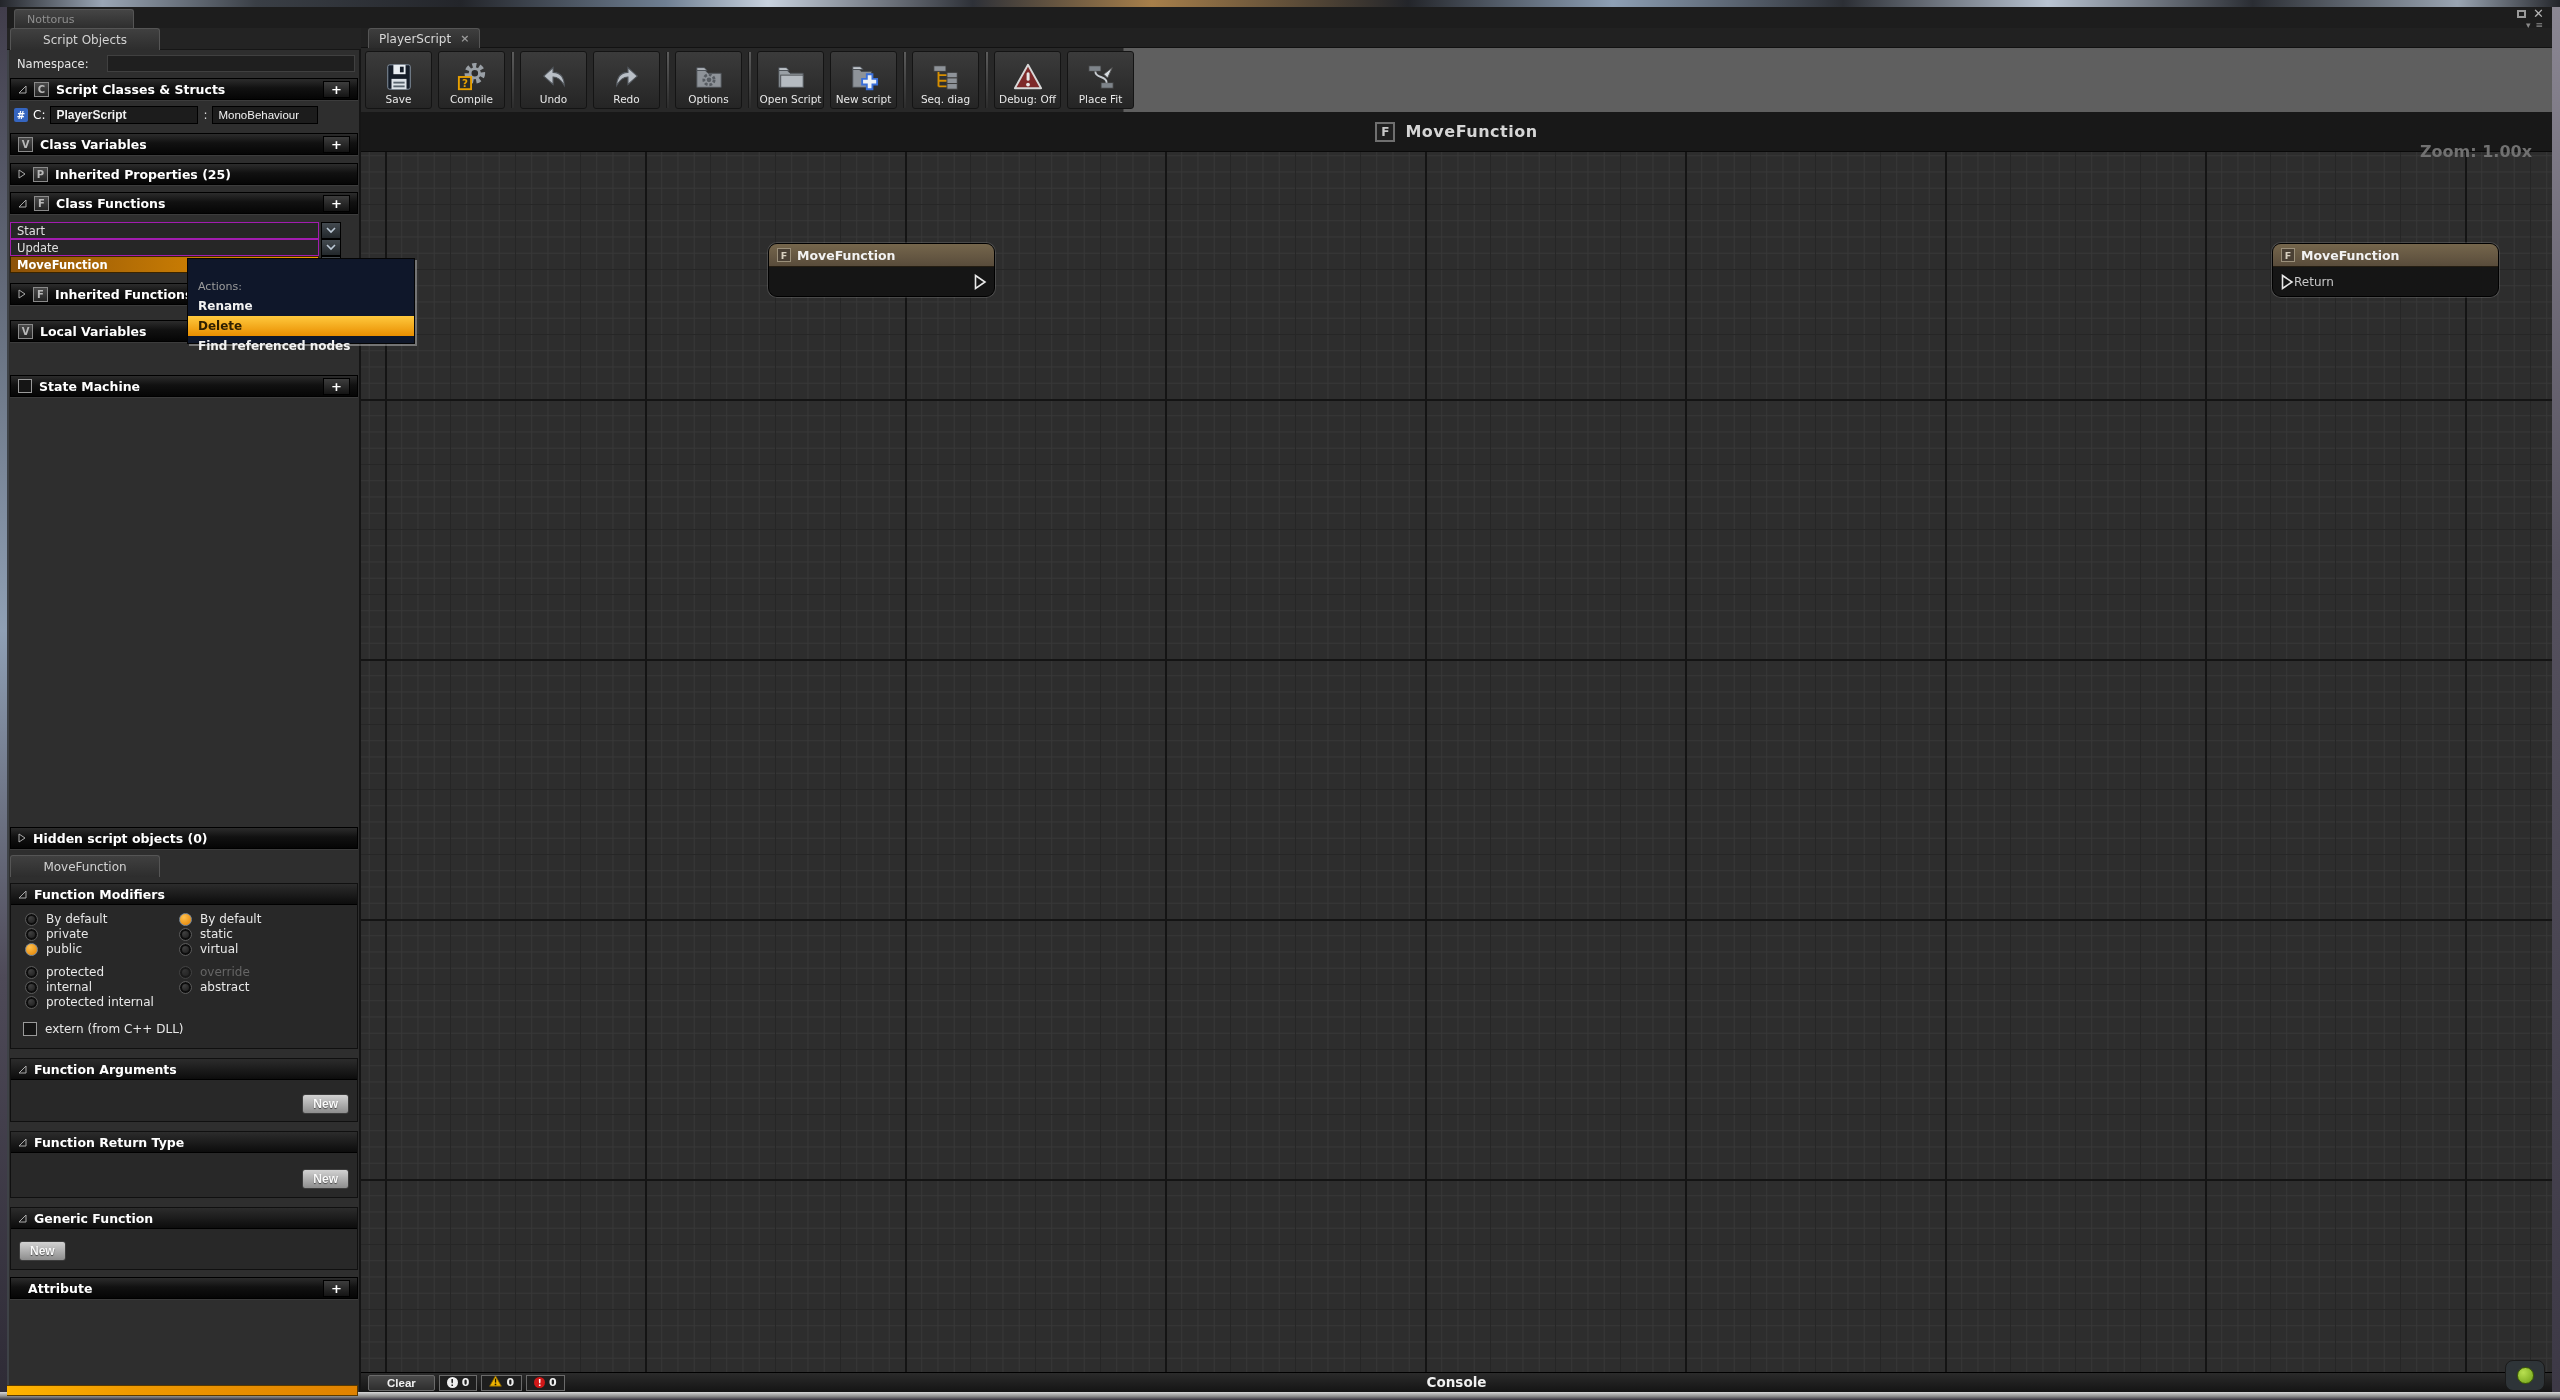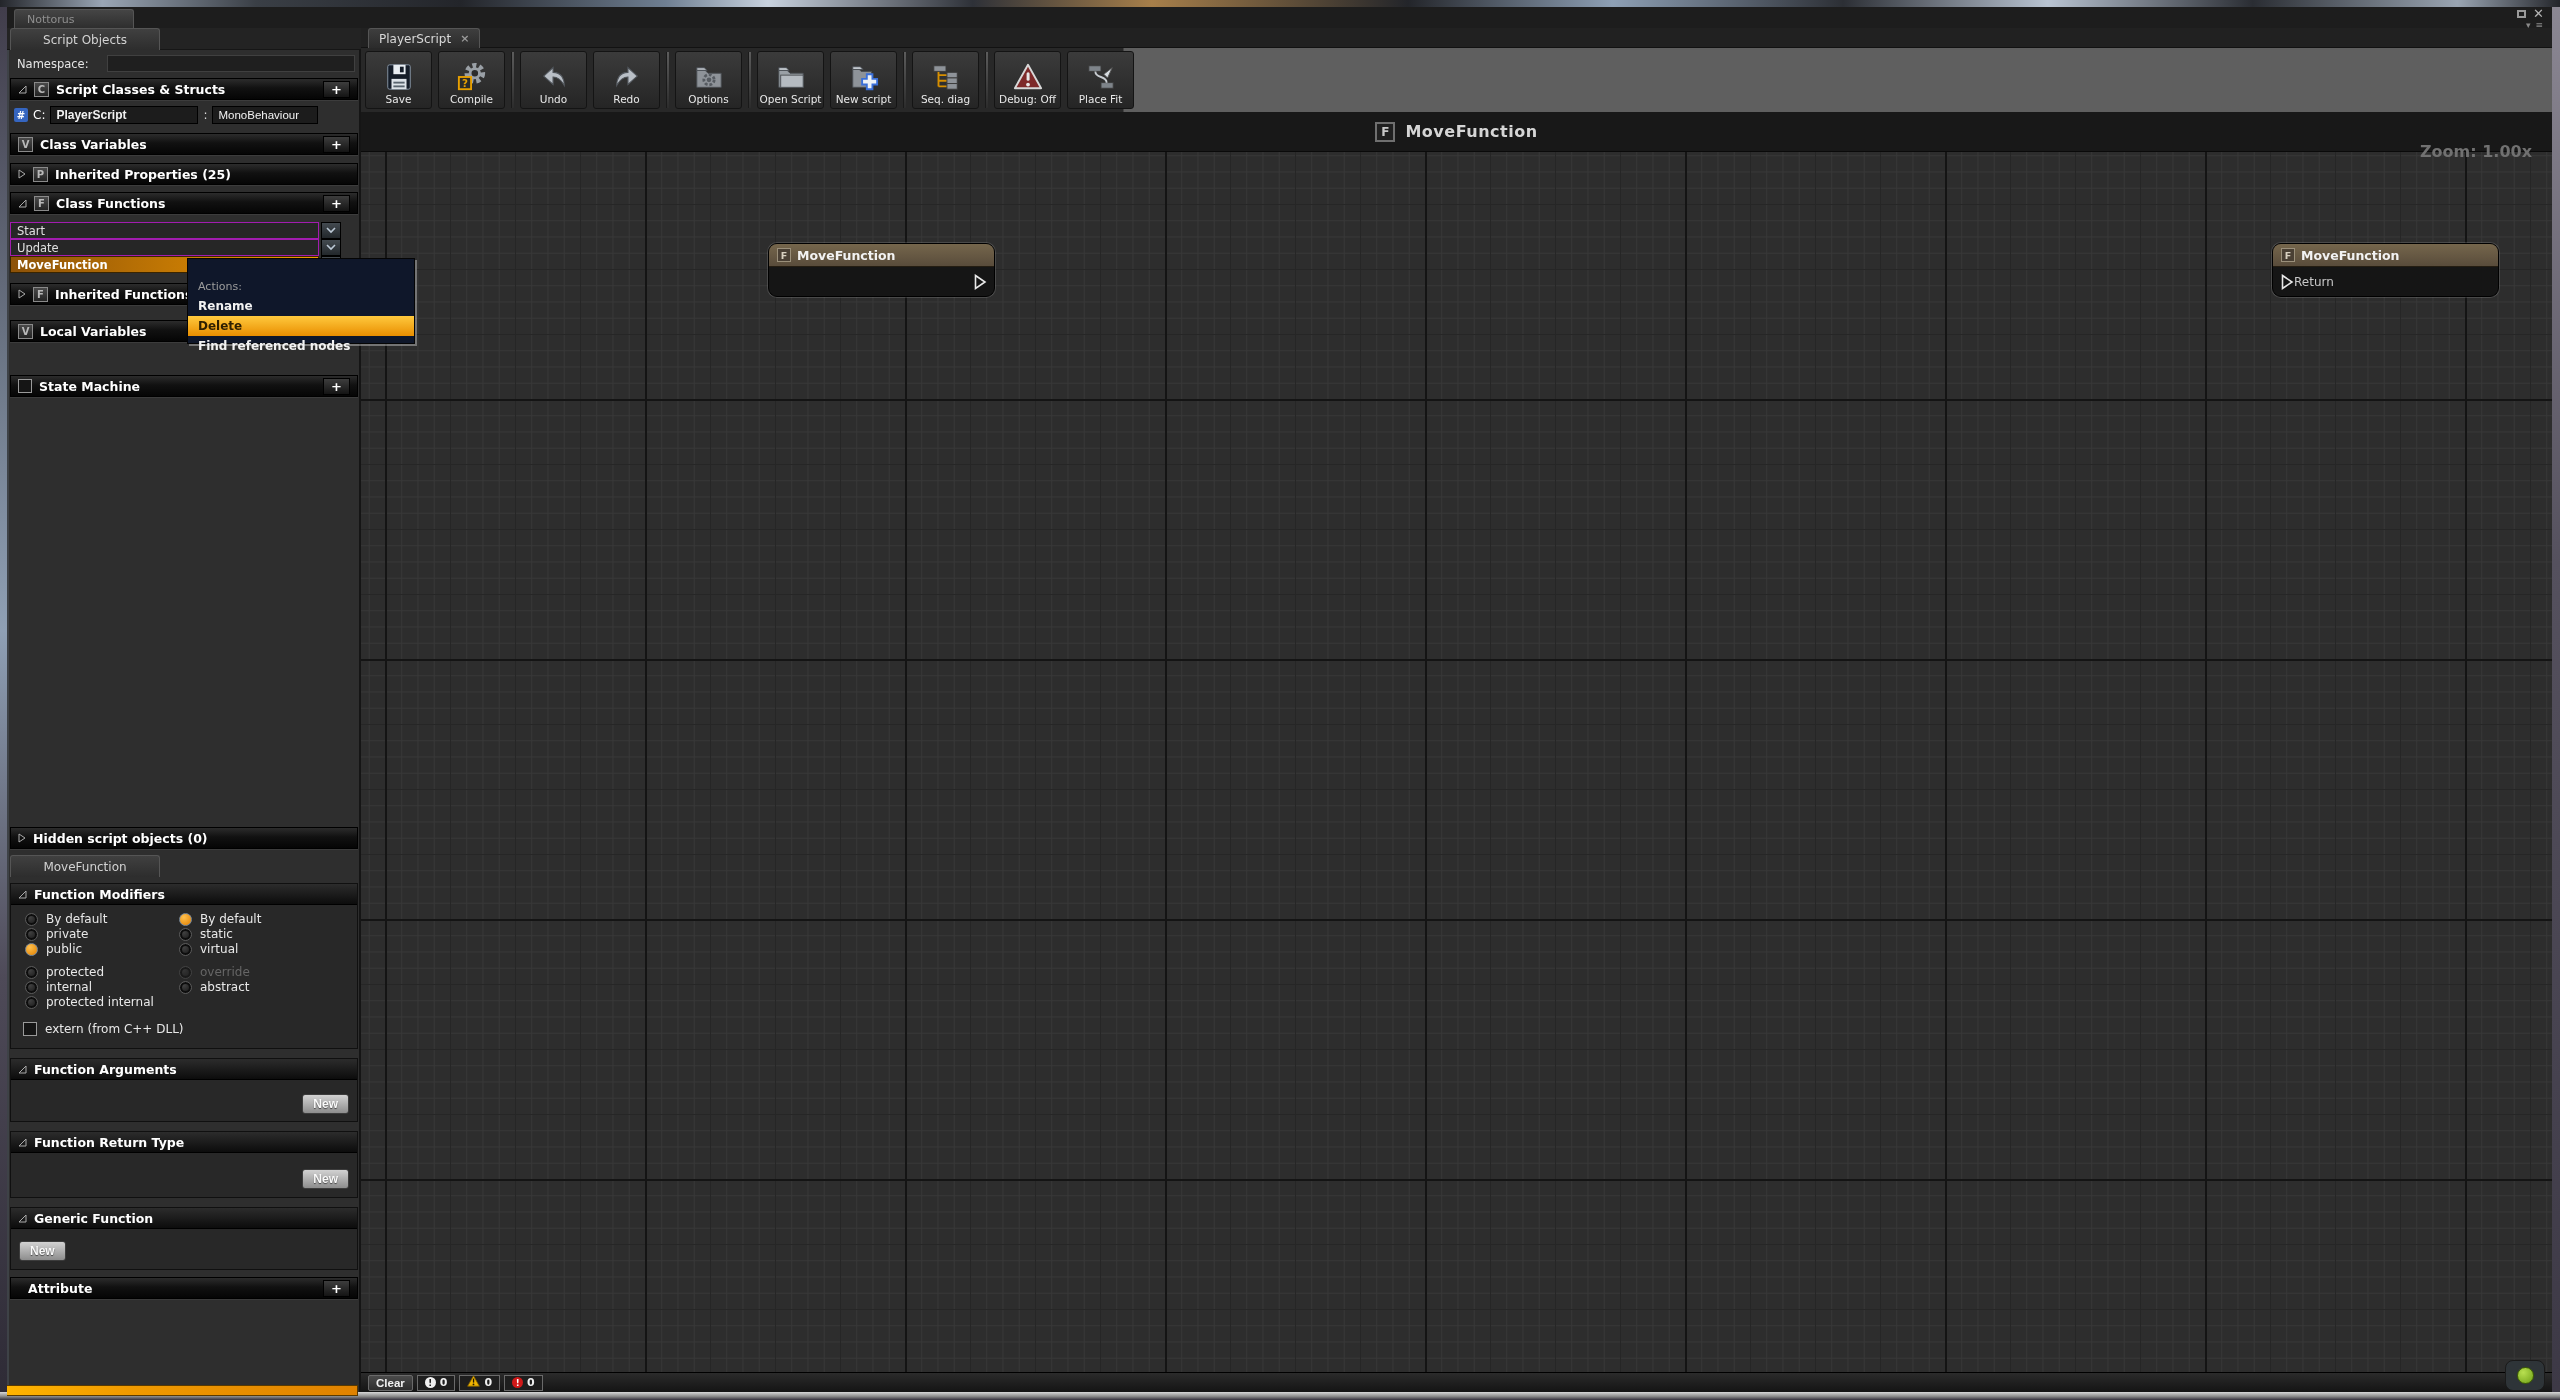--- a/index.html
+++ b/index.html
@@ -137,21 +137,21 @@
     font-size:9.5px; font-weight:bold; display:flex; align-items:center; justify-content:center; }
   .node-t { color:#f2f2f2; font-weight:bold; font-size:12.5px; }
   .node-body { position:relative; height:29px; display:flex; align-items:center; padding:0 8px; }
   .pin-out { position:absolute; right:7px; top:7px; }
   .pin-in { display:flex; align-items:center; color:#c8c8c8; font-size:12px; }
 
   #console-bar { left:0; top:1344px; width:2191px; height:20px;
     background:linear-gradient(180deg,#2b2b2b,#141414); border-top:1px solid #000;
     display:flex; align-items:center; gap:4px; padding:0 7px; }
   #clear-btn { background:linear-gradient(180deg,#4a4a4a,#2e2e2e); border:1px solid #6a6a6a; border-radius:2px;
-    color:#f0f0f0; font-weight:bold; font-size:11.5px; padding:0 7px; height:16px; display:flex; align-items:center; }
+    color:#f0f0f0; font-weight:bold; font-size:11.5px; padding:0 18px; height:16px; display:flex; align-items:center; }
   .chip { height:16px; background:#1e1e1e; border:1px solid #6a6a6a; display:flex; align-items:center;
     gap:4px; padding:0 7px; color:#f0f0f0; font-weight:bold; font-size:11px; }
   .ci-msg { width:11px; height:11px; border-radius:50%; background:#f0f0f0; color:#111; font-size:8.5px;
     font-weight:bold; display:flex; align-items:center; justify-content:center; }
   .ci-err { width:11px; height:11px; border-radius:50%; background:#d01818; color:#fff; font-size:8.5px;
     font-weight:bold; display:flex; align-items:center; justify-content:center; }
   #console-title { position:absolute; left:0; top:1344px; width:2191px; height:20px; display:flex;
     align-items:center; justify-content:center; color:#f0f0f0; font-weight:bold; font-size:13.5px; pointer-events:none; }
   #status-green { position:absolute; left:2144px; top:1332px; width:40px; height:31px; background:#2e3438;
     border:1px solid #1a1a1a; border-radius:8px; display:flex; align-items:center; justify-content:center; }
@@ -573,20 +573,23 @@
               <rect x="5.9" y="3.6" width="1.3" height="4" fill="#201800"></rect>
               <circle cx="6.5" cy="9.4" r="0.9" fill="#201800"></circle>
             </svg></span>
         <span>0</span>
       </div>
       <div class="chip">
         <span class="ci-err">!</span>
         <span>0</span>
       </div>
     </div>
+    <div id="console-title">
+        <span>Console</span>
+      </div>
 
     <div id="status-green">
       <span class="dot"></span>
     </div>
   </div>
 
   <div class="abs" id="ctx-menu">
     <div class="ctx-h">Actions:</div>
     <div class="ctx-i">Rename</div>
     <div class="ctx-i hl">Delete</div>

